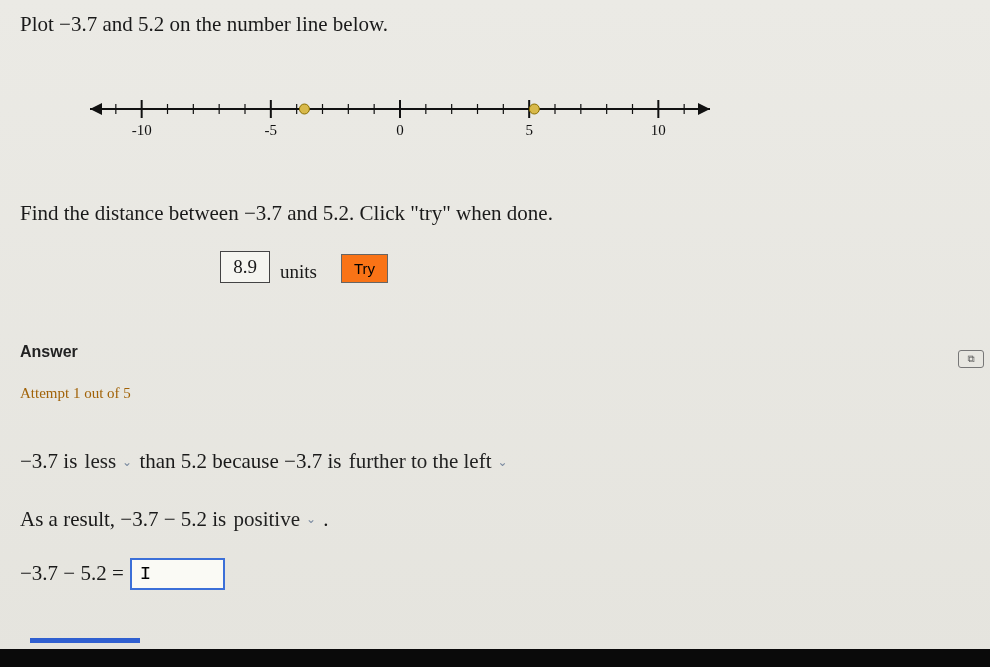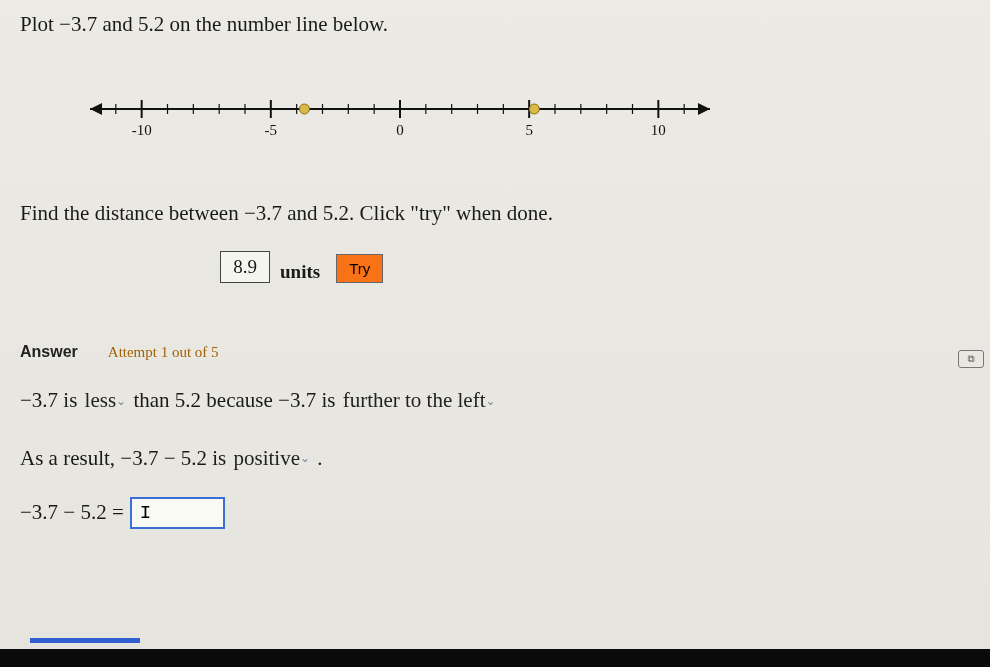--- a/index.html
+++ b/index.html
@@ -35,36 +35,36 @@
   .value-box {
     border: 1px solid #444;
     background: #f5f5f0;
     padding: 4px 10px;
     font-size: 19px;
     min-width: 50px;
     text-align: center;
   }
   .units-label {
     font-size: 19px;
-    margin-right: 6px;
-    font-weight: bold;
+    margin-right: 14px;
   }
   .try-btn {
     border: 1px solid #666;
     background: #f97316;
     padding: 5px 12px;
     font-size: 15px;
     font-family: Arial, sans-serif;
     cursor: pointer;
   }
   .answer-row {
     display: flex;
     align-items: baseline;
-    gap: 30px;
-    margin-bottom: 20px;
+    gap: 24px;
+    margin-bottom: 40px;
+    flex-direction: column;
   }
   .answer-label {
     font-family: Arial, sans-serif;
     font-weight: bold;
     font-size: 16px;
     color: #222;
   }
   .attempt-text {
     font-family: Liberation Serif, serif;
     font-size: 15px;
@@ -72,21 +72,21 @@
   }
   .fill-sentence {
     font-size: 21px;
     line-height: 1.9;
     margin-bottom: 18px;
   }
   .fill-sentence .part { display: inline; margin-top: 8px; }
   .dropdown-sel {
     display: inline-flex;
     align-items: center;
-    gap: 0;
+    gap: 6px;
     font-size: 21px;
     color: #222;
     cursor: pointer;
     padding: 0 2px;
   }
   .chev {
     font-size: 12px;
     color: #7a8aa0;
   }
   .eq-row {

